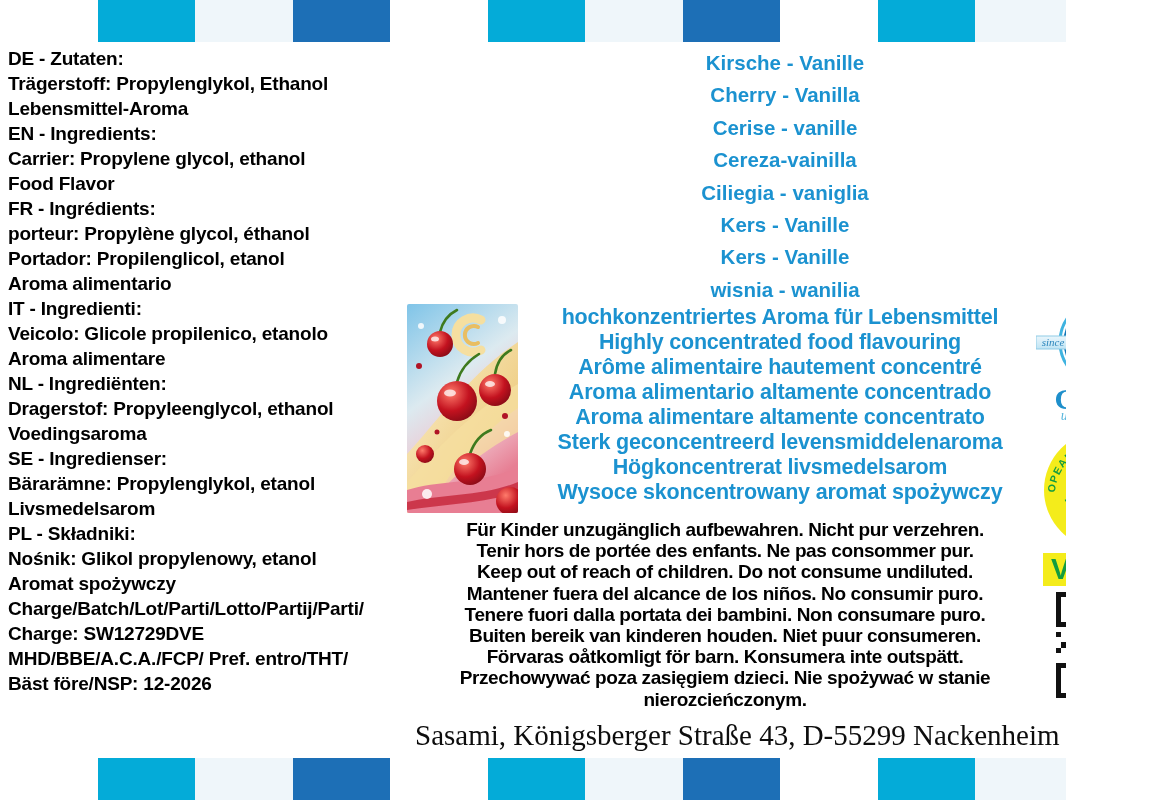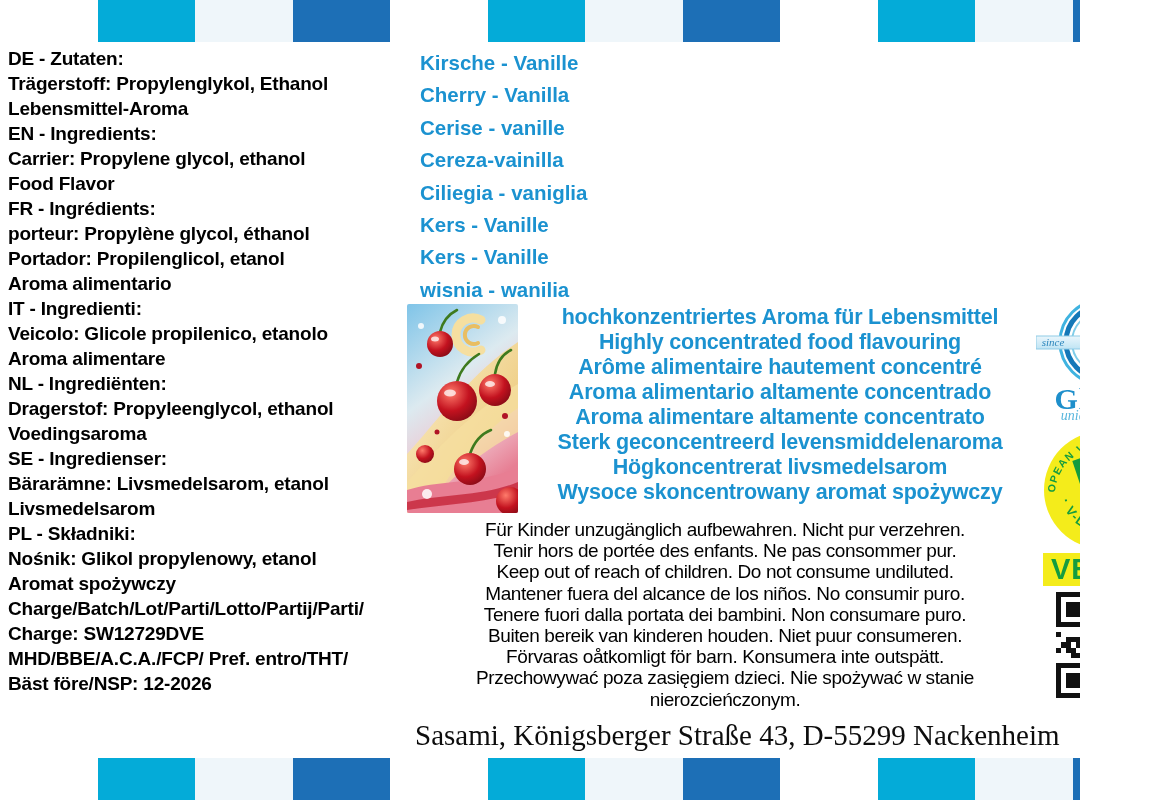--- a/index.html
+++ b/index.html
@@ -1,31 +1,31 @@
 <!DOCTYPE html>
 <html><head>
 <meta charset="utf-8">
 <style>
   html,body{margin:0;padding:0;background:#fff;}
   .label{position:relative;width:1066px;height:800px;background:#ffffff;overflow:hidden;
-         font-family:"Liberation Sans", sans-serif;padding-left:14px;}
+         font-family:"Liberation Sans", sans-serif;}
   
   .stripes{position:absolute;left:0;width:1170px;height:42px;display:flex;}
   .stripes.top{top:0;} .stripes.bottom{bottom:0;}
   .stripe{width:97.5px;height:100%;flex:0 0 97.5px;}
   
   .ingredients{position:absolute;left:8px;top:46px;width:404px;color:#000;
                font-weight:bold;font-size:19px;line-height:25px;letter-spacing:-0.2px;white-space:nowrap;}
   
-  .product-names{position:absolute;left:420px;top:47px;width:730px;
+  .product-names{position:absolute;left:420px;top:47px;width:730px;text-align:center;
                  font-weight:bold;font-size:20.5px;line-height:32.4px;}
   .claims{position:absolute;left:424px;top:305px;width:712px;text-align:center;
           font-weight:bold;font-size:21.5px;line-height:25px;letter-spacing:-0.2px;white-space:nowrap;}
   .warnings{position:absolute;left:400px;top:519px;width:650px;text-align:center;color:#000;
-            font-weight:normal;font-size:19px;line-height:21.2px;letter-spacing:-0.4px;white-space:nowrap;}
+            font-weight:bold;font-size:19px;line-height:21.2px;letter-spacing:-0.4px;white-space:nowrap;}
   .address{position:absolute;left:415px;top:719px;width:750px;text-align:left;color:#0d0d0d;
            font-family:"Liberation Serif", serif;font-size:29px;white-space:nowrap;}
   
   .hero{position:absolute;left:407px;top:304px;width:111px;height:209px;border-radius:2px;overflow:hidden;}
   
   .sasami-svg{position:absolute;left:1036px;top:298px;width:132px;height:88px;}
   .brand{position:absolute;left:1032px;top:382px;width:140px;text-align:center;
          font-family:"Liberation Serif", serif;font-weight:bold;font-size:30px;letter-spacing:1px;}
   .brand sup{font-size:11px;vertical-align:super;}
   .tagline{position:absolute;left:1032px;top:408px;width:140px;text-align:center;
@@ -83,21 +83,21 @@
       <div>porteur: Propylène glycol, éthanol</div>
       <div>Portador: Propilenglicol, etanol</div>
       <div>Aroma alimentario</div>
       <div>IT - Ingredienti:</div>
       <div>Veicolo: Glicole propilenico, etanolo</div>
       <div>Aroma alimentare</div>
       <div>NL - Ingrediënten:</div>
       <div>Dragerstof: Propyleenglycol, ethanol</div>
       <div>Voedingsaroma</div>
       <div>SE - Ingredienser:</div>
-      <div>Bärarämne: Livsmedelsarom, etanol</div>
+      <div>Bärarämne: Propylenglykol, etanol</div>
       <div>Livsmedelsarom</div>
       <div>PL - Składniki:</div>
       <div>Nośnik: Glikol propylenowy, etanol</div>
       <div>Aromat spożywczy</div>
       <div>Charge/Batch/Lot/Parti/Lotto/Partij/Parti/</div>
       <div>Charge: SW12729DVE</div>
       <div>MHD/BBE/A.C.A./FCP/ Pref. entro/THT/</div>
       <div>Bäst före/NSP: 12-2026</div>
     </div>
 

